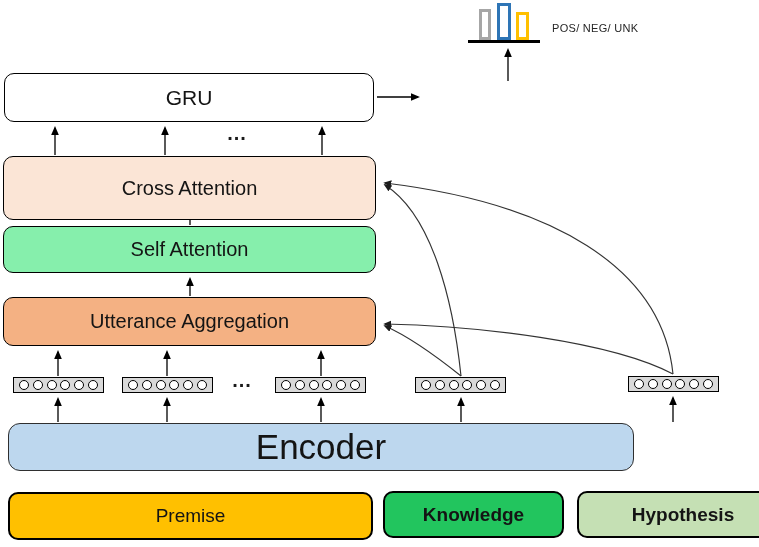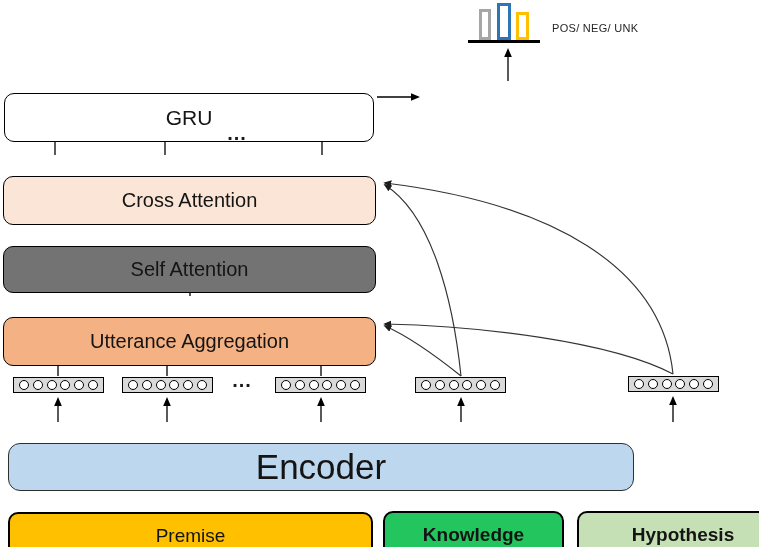--- a/index.html
+++ b/index.html
@@ -7,26 +7,26 @@
     position:relative;width:759px;height:547px;background:#ffffff;
     font-family:"Liberation Sans", sans-serif;color:#161616;overflow:hidden;
   }
   svg.layer{position:absolute;left:0;top:0;width:759px;height:547px;pointer-events:none;}
 
   
   .node{
     position:absolute;box-sizing:border-box;
     border:1.6px solid #000;border-radius:10px;
     display:flex;align-items:center;justify-content:center;
-    font-size:20px;color:#141414;background:#fff;white-space:nowrap;margin-top:20px;
+    font-size:20px;color:#141414;background:#fff;white-space:nowrap;
   }
   .node.gru        {left:4px;  top:73px;  width:370px;height:49px;font-size:21px;}
   .node.linear     {left:425px;top:82px;  width:168px;height:30px;font-size:20px;border-radius:9px;}
-  .node.cross      {left:3px;  top:156px; width:373px;height:49px;background:#FBE5D6;}
-  .node.selfatt    {left:3px;  top:226px; width:373px;height:47px;background:#737373;}
+  .node.cross      {left:3px;  top:156px; width:373px;height:64px;background:#FBE5D6;}
+  .node.selfatt    {left:3px;  top:226px; width:373px;height:47px;background:#86efac;}
   .node.utter      {left:3px;  top:297px; width:373px;height:49px;background:#F4B183;text-align:center;}
   .node.encoder    {left:8px;  top:423px; width:626px;height:48px;background:#BDD7EE;
                     border-color:#2f2f2f;border-radius:12px;font-size:35px;font-weight:400;}
   .node.premise    {left:8px;  top:492px; width:365px;height:48px;background:#FFC000;
                     border-width:2px;font-size:19px;font-weight:400;}
   .node.knowledge  {left:383px;top:491px; width:181px;height:47px;background:#22c55e;
                     border-width:2px;font-size:19px;font-weight:700;}
   .node.hypothesis {left:577px;top:491px; width:212px;height:47px;background:#C5E0B4;
                     border-width:2px;font-size:19px;font-weight:700;}
 

